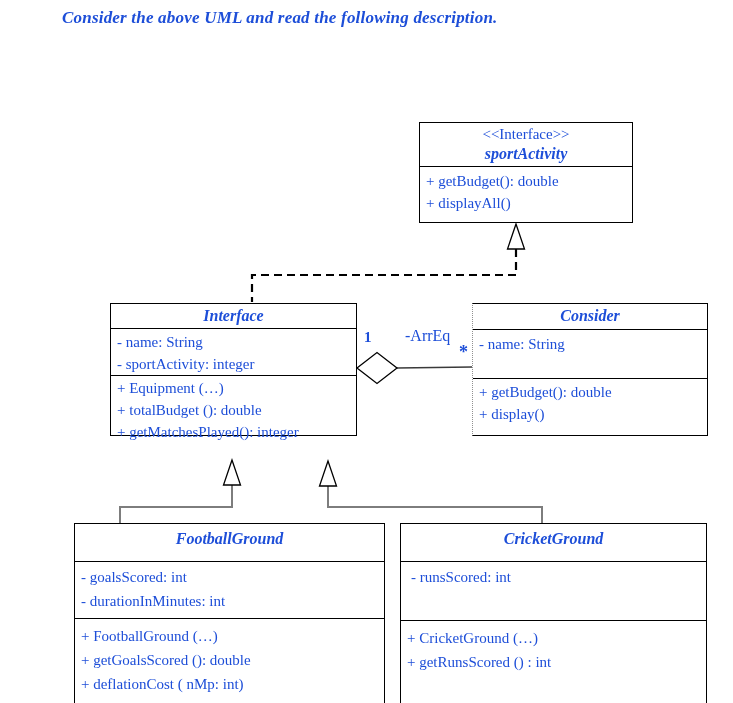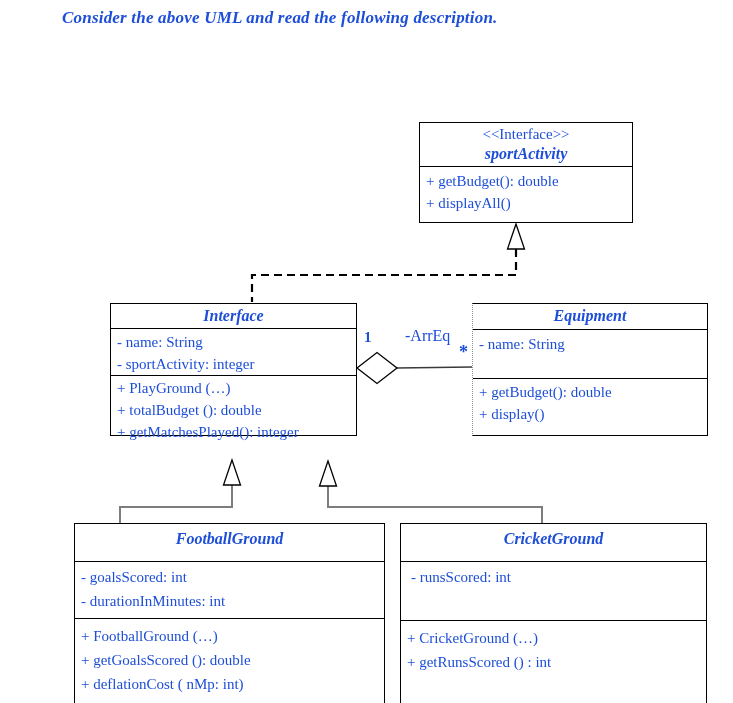--- a/index.html
+++ b/index.html
@@ -60,28 +60,28 @@
     </div>
   </div>
 
   <div class="umlbox" style="left:110px; top:303px; width:247px; height:133px;">
     <div class="title lh24" style="height:25px;">Interface</div>
     <div class="sect lh22" style="height:47px; padding-top:2px;">
       <div class="member">- name: String</div>
       <div class="member">- sportActivity: integer</div>
     </div>
     <div class="sect lh22" style="flex:1; padding-top:1px;">
-      <div class="member">+ PlayGround (…)</div>
+      <div class="member">+ Equipment (…)</div>
       <div class="member">+ totalBudget (): double</div>
       <div class="member">+ getMatchesPlayed(): integer</div>
     </div>
   </div>
 
   <div class="umlbox" style="left:472px; top:303px; width:236px; height:133px; border-left:1px dotted #909090;">
-    <div class="title lh24" style="height:25px;">Equipment</div>
+    <div class="title lh24" style="height:25px;">Consider</div>
     <div class="sect lh22" style="height:49px; padding-top:3px;">
       <div class="member">- name: String</div>
     </div>
     <div class="sect lh22" style="flex:1; padding-top:2px;">
       <div class="member">+ getBudget(): double</div>
       <div class="member">+ display()</div>
     </div>
   </div>
 
   <div class="conn-label" style="left:364px; top:329px; font-size:15px; font-weight:bold;">1</div>

